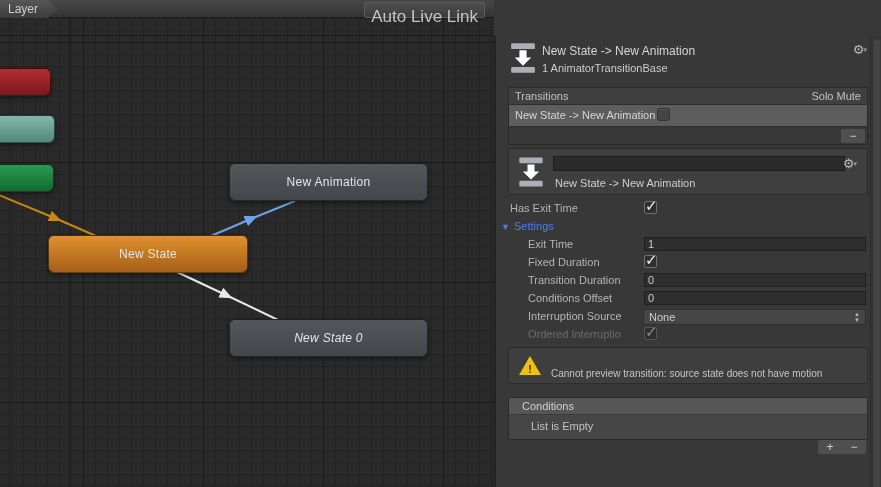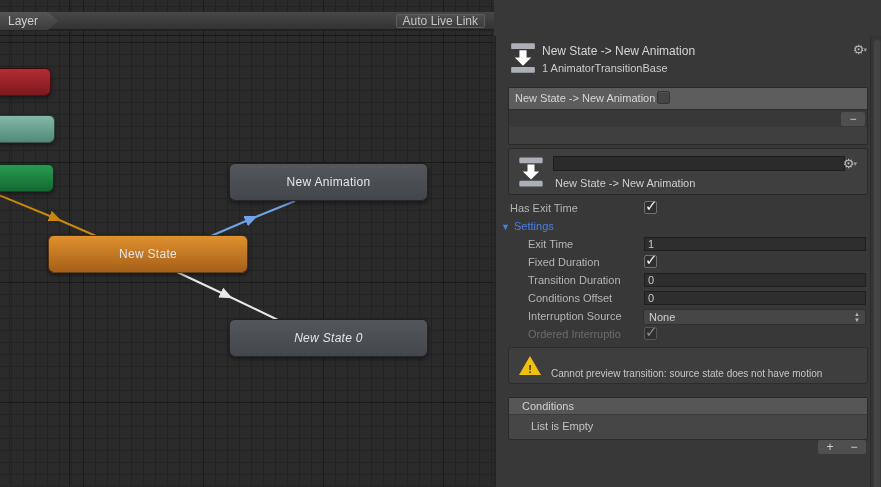--- a/index.html
+++ b/index.html
@@ -10,28 +10,28 @@
   
   .graph { position:absolute; left:0; top:0; width:494px; height:487px; overflow:hidden;
     background-color:#2a2a2a;
     background-image:
       repeating-linear-gradient(to right,#1a1a1a 0 1px,transparent 1px 120px),
       repeating-linear-gradient(to bottom,#1a1a1a 0 1px,transparent 1px 120px),
       repeating-linear-gradient(to right,#232323 0 1px,transparent 1px 12px),
       repeating-linear-gradient(to bottom,#232323 0 1px,transparent 1px 12px);
     background-position: 83px 0, 0 42px, 11px 0, 0 6px;
   }
-  .topbar { position:absolute; left:0; top:12px; width:100%; height:18px; z-index:5;
+  .topbar { position:absolute; left:0; top:0; width:100%; height:18px; z-index:5;
     background:linear-gradient(#484848,#333333); border-bottom:1px solid #1f1f1f; }
   .breadcrumb { position:absolute; left:0; top:0; height:18px; width:58px;
     background:linear-gradient(#565656,#3c3c3c);
     clip-path:polygon(0 0, calc(100% - 10px) 0, 100% 50%, calc(100% - 10px) 100%, 0 100%);
     color:#cfcfcf; font-size:12px; line-height:18px; padding-left:8px; }
   .alink-btn { position:absolute; right:9px; top:2px; height:14px; line-height:13px;
-    padding:0 6px; font-size:12px; color:#c4c4c4;
+    padding:7px 6px; font-size:17px; color:#c4c4c4;
     background:linear-gradient(#4e4e4e,#3d3d3d); border:1px solid #5c5c5c; border-radius:2px; }
 
   .edges { position:absolute; left:0; top:0; z-index:1; }
 
   .node { position:absolute; z-index:2; border-radius:6px; color:#e4e5e6; font-size:12px;
     display:flex; align-items:center; justify-content:center;
     box-shadow:0 2px 4px rgba(0,0,0,.45); border:1px solid rgba(0,0,0,.55); letter-spacing:.3px; }
   .node.gray   { background:linear-gradient(#53575c,#43474c); }
   .node.orange { background:linear-gradient(#e0912f,#a55f17); }
   .node.red    { background:linear-gradient(#b32d31,#7c181d); }
@@ -166,20 +166,27 @@
     <svg class="trans-icon ti-head" viewBox="0 0 24 27">
       <rect x="2" y="1" width="20" height="5" rx="1" fill="#aab0b6"></rect>
       <rect x="2" y="21" width="20" height="5" rx="1" fill="#aab0b6"></rect>
       <path d="M9,7 h6 v6 h4 l-7,7 -7,-7 h4 z" fill="#ffffff"></path>
     </svg>
     <div class="insp-title">New State -&gt; New Animation</div>
     <div class="insp-sub">1 AnimatorTransitionBase</div>
     <div class="gear g-top">⚙</div>
 
     <div class="panel p-transitions">
+      <div class="p-head">
+        <span>Transitions</span>
+        <span class="right">
+          <span>Solo</span>
+          <span>Mute</span>
+        </span>
+      </div>
       <div class="t-row">
         <span>New State -&gt; New Animation</span>
         <span style="position:absolute; right:40px; top:3px;" class="cb plain" style2=""></span>
         <span style="position:absolute; right:14px; top:3px;" class="cb plain"></span>
       </div>
       <div class="t-foot">
         <div class="mini-btns">
           <span>−</span>
         </div>
       </div>

